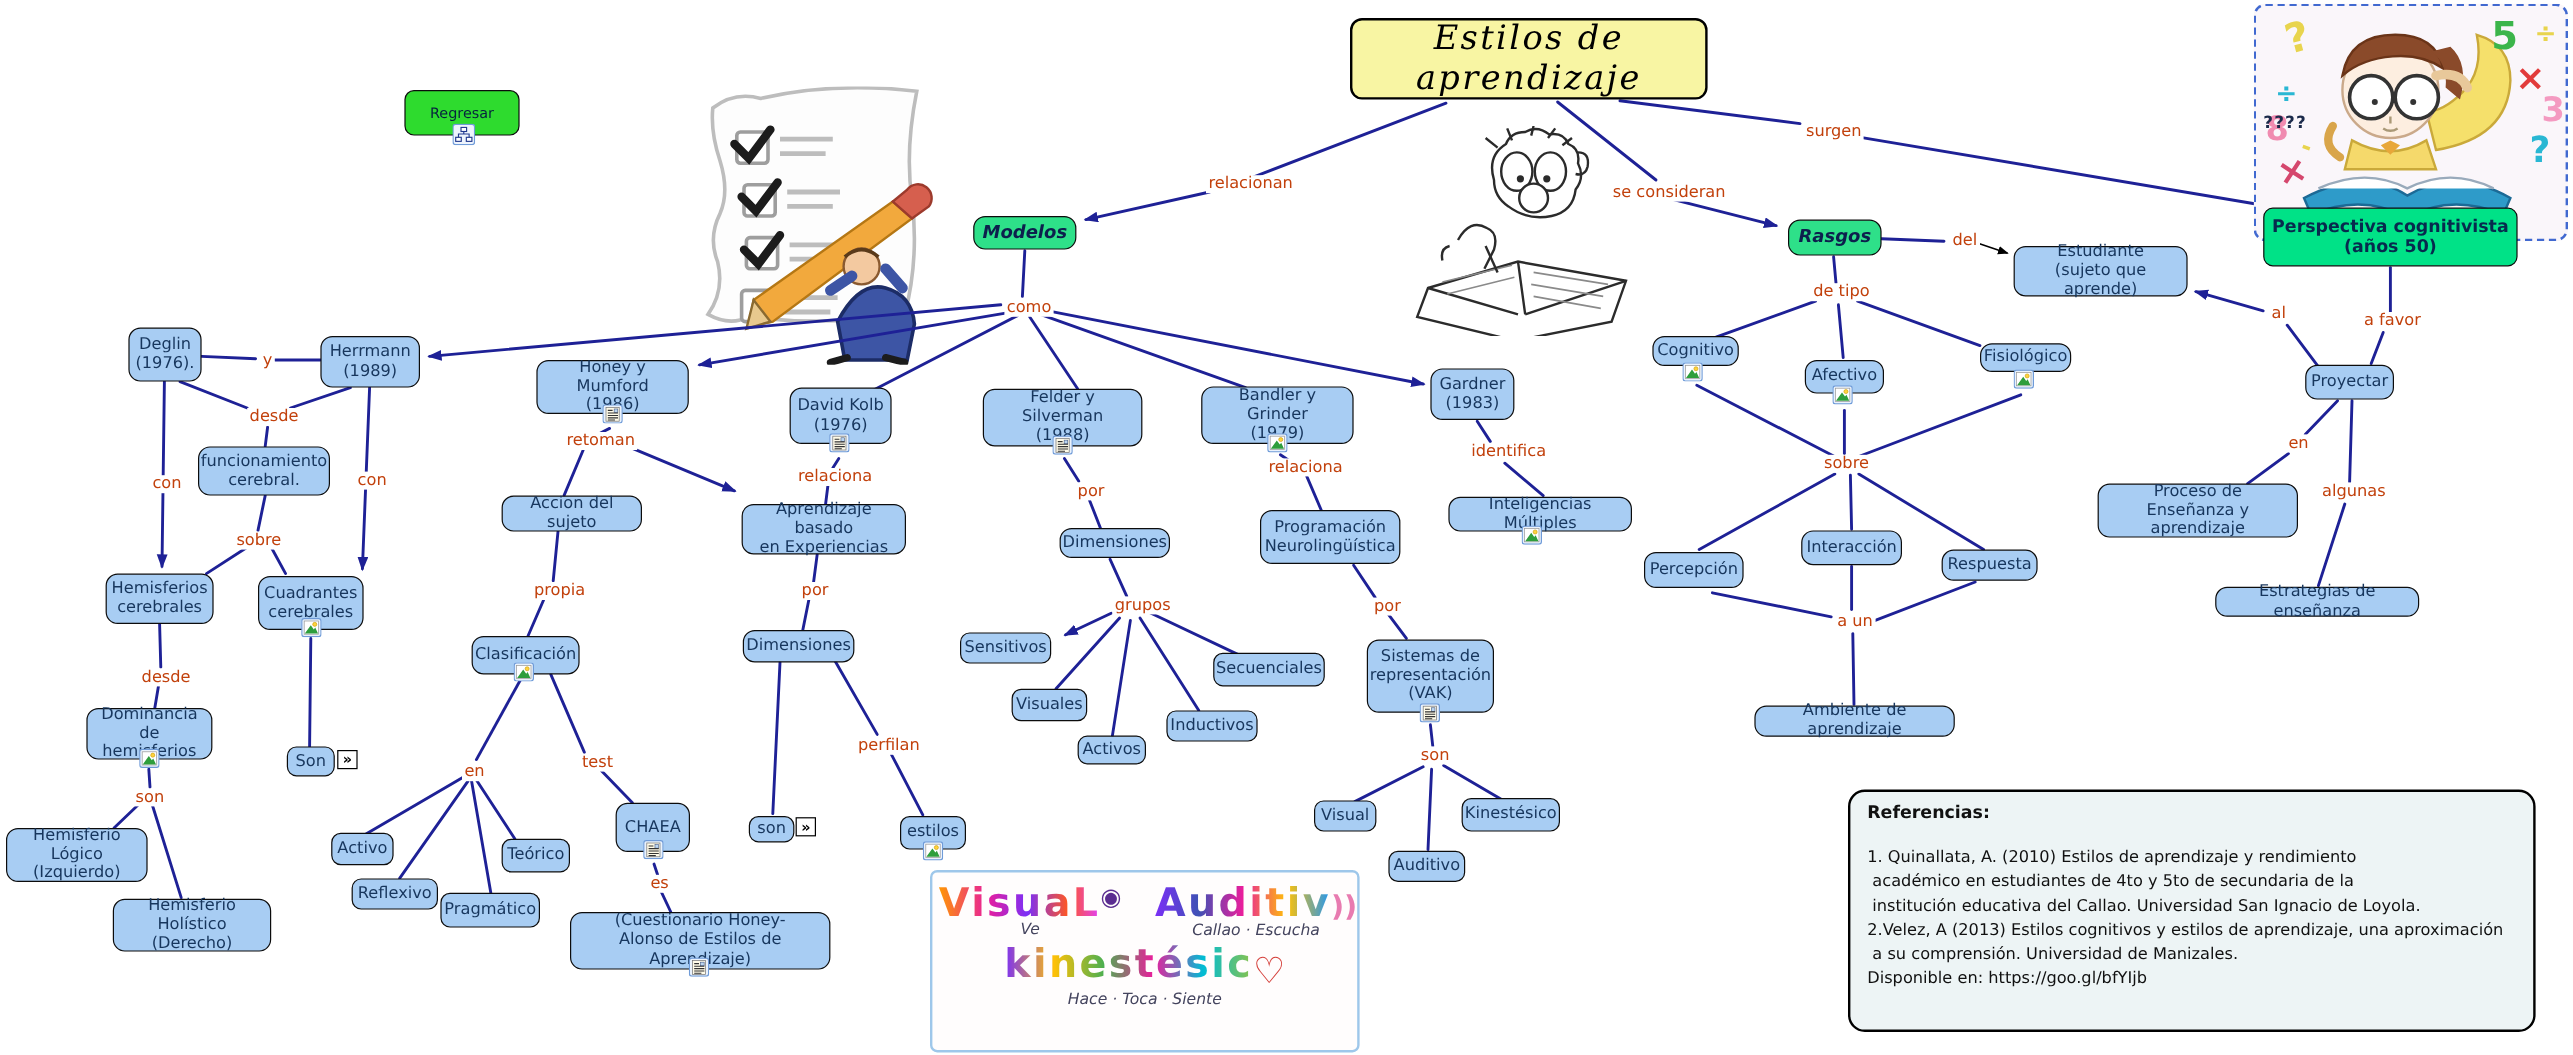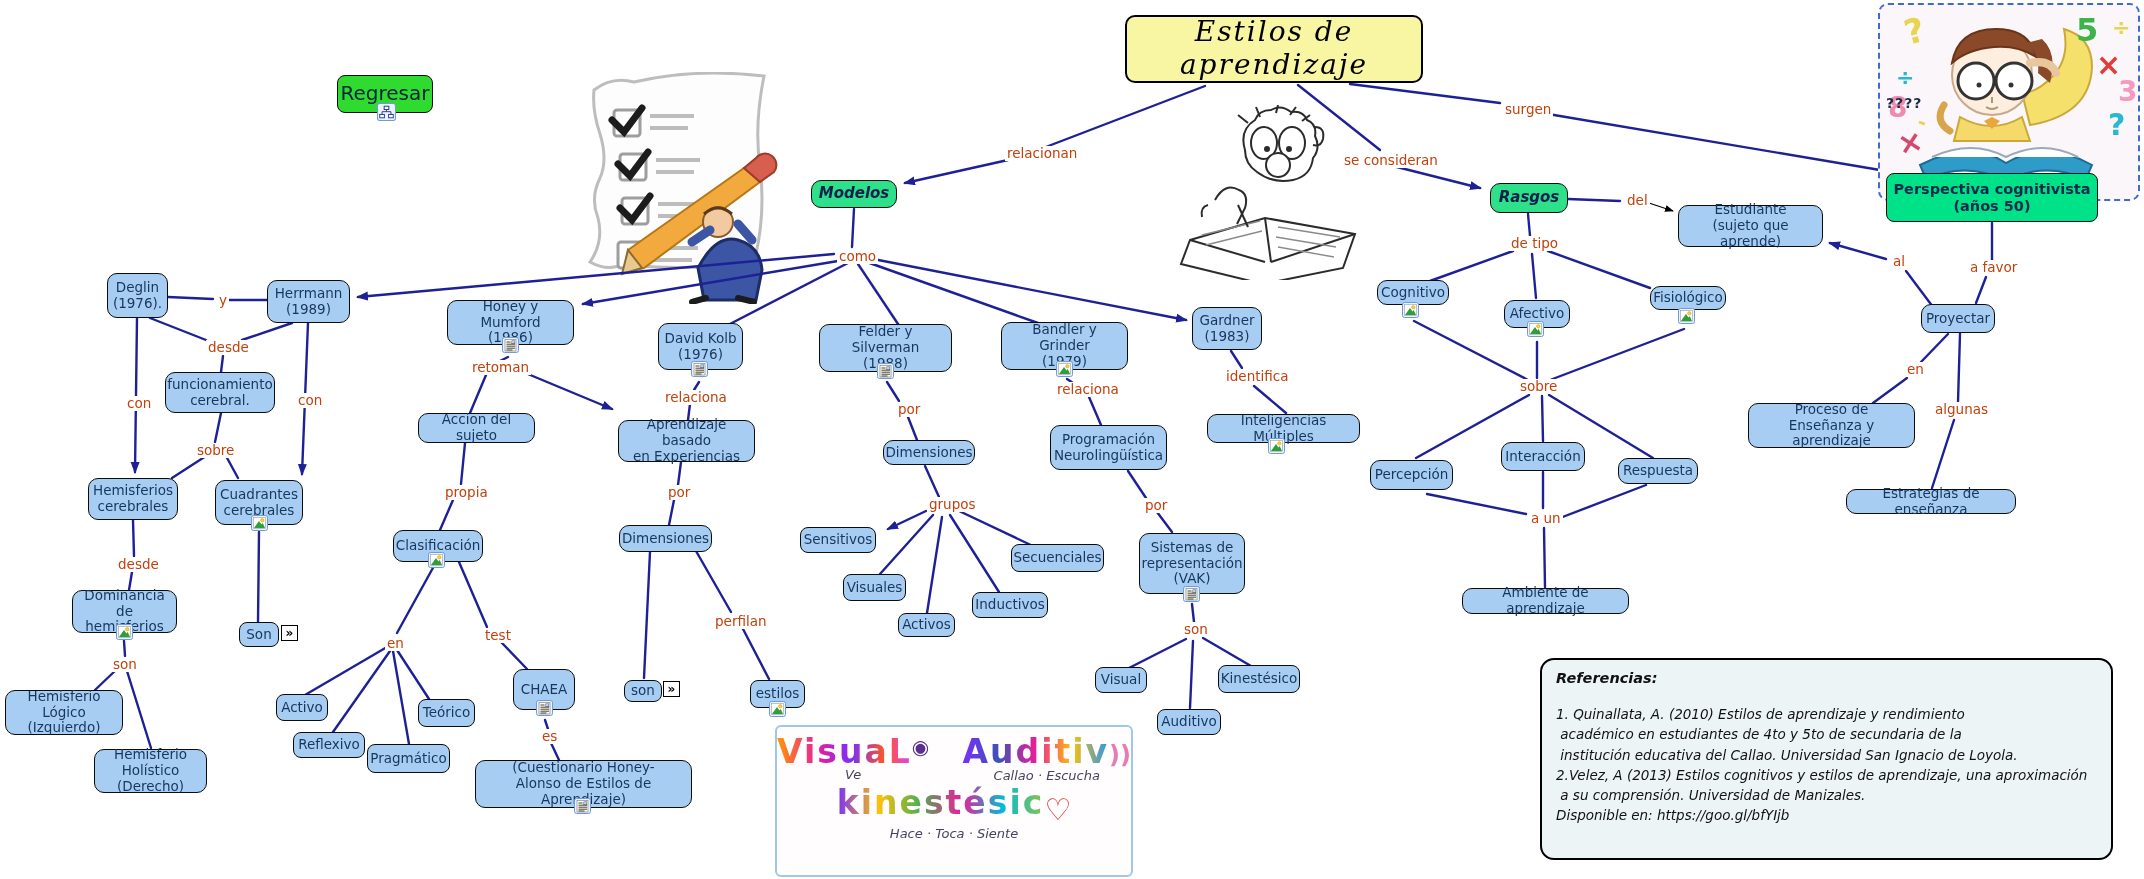--- a/index.html
+++ b/index.html
@@ -7,32 +7,32 @@
           font-family:"DejaVu Sans","Liberation Sans",sans-serif;}
   .illus{position:absolute;z-index:0;}
   #edges{position:absolute;left:0;top:0;z-index:1;}
   .label{position:absolute;z-index:2;background:#fff;color:#c2410c;font-size:13.5px;
          padding:0 2px;white-space:nowrap;line-height:1.1;}
   .node{position:absolute;z-index:3;box-sizing:border-box;background:#a8cdf3;border:1.5px solid #0c0c0c;
         border-radius:10px;color:#17365d;font-size:13.5px;line-height:1.17;display:flex;align-items:center;
         justify-content:center;text-align:center;white-space:pre-line;padding:3px 4px;}
   .node.small{border-radius:8px;}
   .node.green{background:#2ee089;font-weight:bold;font-style:italic;color:#0d1f4d;font-size:15px;}
-  .node.bright-green{background:#2edb2e;color:#07223f;font-size:20px;border-radius:8px;}
+  .node.bright-green{background:#2edb2e;color:#07223f;font-size:12px;border-radius:8px;}
   .node.title{background:#f8f5a3;border:2.2px solid #000;color:#000;border-radius:10px;
               font-family:"DejaVu Serif","Liberation Serif",serif;font-style:italic;font-size:28px;letter-spacing:2px;}
   .node.mint{background:#00e287;font-weight:bold;color:#072a4e;font-size:14.5px;border-radius:8px;}
   .ricon{position:absolute;z-index:4;}
   .xicon{position:absolute;z-index:4;box-sizing:border-box;width:17px;height:16px;background:#fff;
          border:1.6px solid #000;color:#000;font-size:12px;font-weight:bold;display:flex;align-items:center;
          justify-content:center;line-height:1;}
   .dashedbox{position:absolute;z-index:2;box-sizing:border-box;border:2.5px dashed #4169d0;border-radius:10px;
              background:#faf6fa;}
   .refbox{position:absolute;z-index:2;box-sizing:border-box;background:#edf4f5;border:2.5px solid #000;
-          border-radius:14px;color:#111;font-style:italic;padding:10px 14px;}
+          border-radius:14px;color:#111;padding:10px 14px;}
   .refbox .rhead{font-weight:bold;font-size:14.5px;margin-bottom:18px;}
   .refbox .rline{font-size:13.5px;line-height:1.5;white-space:pre;}
   .vakbox{position:absolute;z-index:2;box-sizing:border-box;background:#fffdfd;border:2px solid #9ec7ea;
           border-radius:6px;text-align:center;overflow:hidden;}
   .vakword{font-weight:bold;font-size:33px;letter-spacing:2px;background-clip:text;-webkit-background-clip:text;
            color:transparent;display:inline-block;line-height:1;}
   .vw1{background-image:linear-gradient(90deg,#ff9800,#e91e9c 30%,#7b2ff7 55%,#ff5722 80%,#e040fb);}
   .vw2{background-image:linear-gradient(90deg,#7b2ff7,#3f51b5 25%,#e91e9c 50%,#ffc107 75%,#2196f3);}
   .vw3{background-image:linear-gradient(90deg,#7b2ff7,#ffc107 20%,#4caf50 40%,#e91e9c 60%,#00bcd4 80%,#8bc34a);}
   .vaksub{font-size:13px;font-style:italic;color:#44445e;line-height:1;}
@@ -269,21 +269,21 @@
 cerebral.</div>
   <div class="node" style="left:88px;top:478px;width:90px;height:42px">Hemisferios
 cerebrales</div>
   <div class="node" style="left:215px;top:480px;width:88px;height:45px">Cuadrantes
 cerebrales</div>
   <div class="node" style="left:72px;top:590px;width:105px;height:43px">Dominancia
 de hemisferios</div>
   <div class="node small" style="left:239px;top:622px;width:40px;height:25px">Son</div>
   <div class="node" style="left:5px;top:690px;width:118px;height:45px">Hemisferio Lógico
 (Izquierdo)</div>
-  <div class="node" style="left:94px;top:749px;width:113px;height:44px">Hemisferio Holístico
+  <div class="node" style="left:94px;top:749px;width:132px;height:44px">Hemisferio Holístico
 (Derecho)</div>
 
   <div class="node" style="left:447px;top:300px;width:127px;height:45px">Honey y Mumford
 (1986)</div>
   <div class="node" style="left:418px;top:413px;width:117px;height:30px">Accion del sujeto</div>
   <div class="node" style="left:393px;top:530px;width:90px;height:32px">Clasificación</div>
   <div class="node small" style="left:276px;top:694px;width:52px;height:27px">Activo</div>
   <div class="node small" style="left:293px;top:732px;width:72px;height:26px">Reflexivo</div>
   <div class="node small" style="left:418px;top:699px;width:57px;height:28px">Teórico</div>
   <div class="node small" style="left:367px;top:744px;width:83px;height:29px">Pragmático</div>
@@ -426,21 +426,21 @@
     <div class="rhead">Referencias:</div>
     <div class="rline">1. Quinallata, A. (2010) Estilos de aprendizaje y rendimiento</div>
     <div class="rline"> académico en estudiantes de 4to y 5to de secundaria de la</div>
     <div class="rline"> institución educativa del Callao. Universidad San Ignacio de Loyola.</div>
     <div class="rline">2.Velez, A (2013) Estilos cognitivos y estilos de aprendizaje, una aproximación</div>
     <div class="rline"> a su comprensión. Universidad de Manizales.</div>
     <div class="rline">Disponible en: https://goo.gl/bfYIjb</div>
   </div>
 
   <div class="vakbox" style="left:775px;top:725px;width:358px;height:152px">
-    <div style="margin-top:8px;display:flex;justify-content:space-between;align-items:flex-start;gap:28px;">
+    <div style="margin-top:8px;display:flex;justify-content:flex-end;align-items:flex-start;gap:28px;">
       <div>
         <span class="vakword vw1">VisuaL</span><span style="color:#5b2d91;font-size:20px;vertical-align:top">◉</span>
         <div class="vaksub">Ve</div>
       </div>
       <div>
         <span class="vakword vw2">Auditiv</span><span style="color:#e87bb0;font-weight:bold;font-size:24px">))</span>
         <div class="vaksub">Callao · Escucha</div>
       </div>
     </div>
     <div style="margin-top:4px;">

